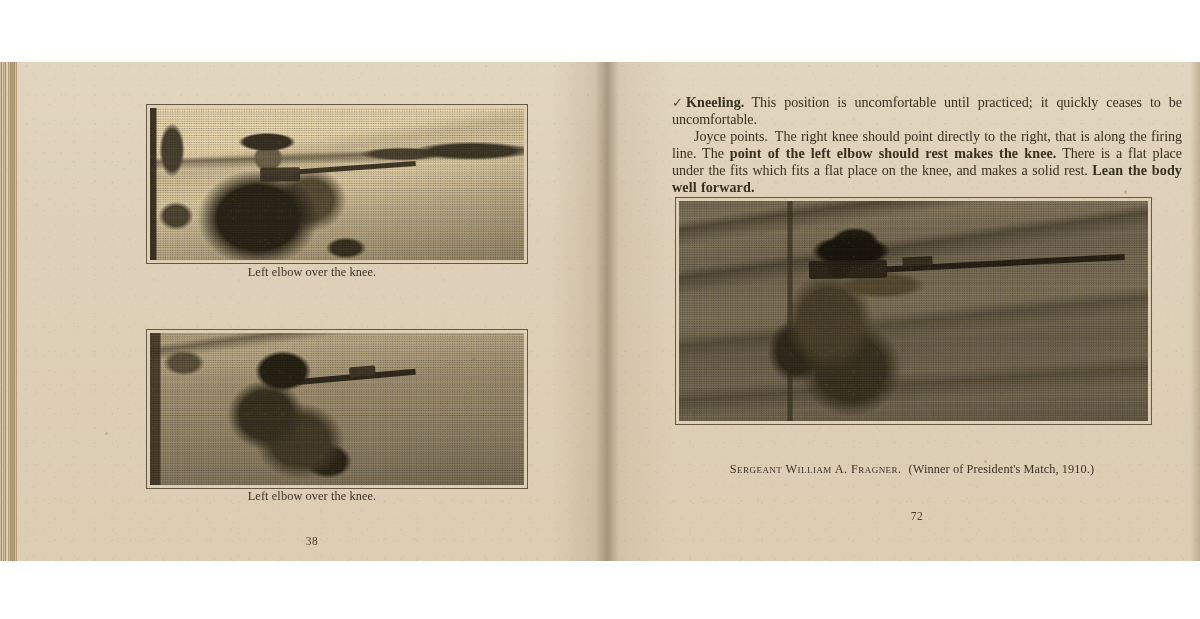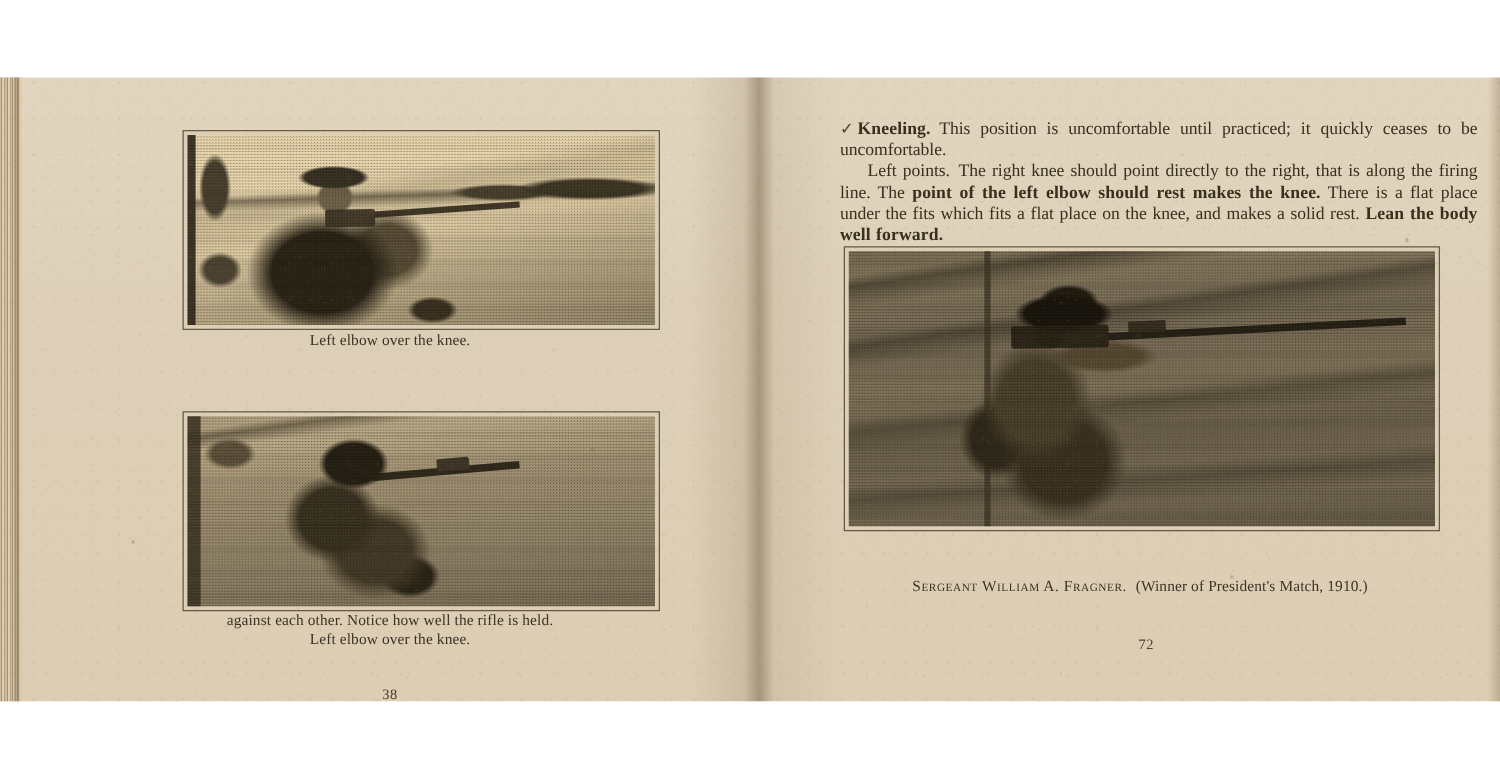--- a/index.html
+++ b/index.html
@@ -367,38 +367,37 @@
 
       <div class="photo-frame" id="photo-2">
         <div class="photo">
           <div class="rifle"></div>
           <div class="halftone"></div>
           <div class="scanlines"></div>
         </div>
       </div>
 
       <div class="caption" style="left:40px; top:427px; width:510px;">
-        <div>against each other.  Notice how well the rifle is held.</div>
         <div>Left elbow over the knee.</div>
       </div>
 
-      <div class="folio" style="left:240px; top:488px; width:110px;font-family:Liberation Serif, serif;">38</div>
+      <div class="folio" style="left:240px; top:473px; width:110px;font-family:Liberation Serif, serif;">38</div>
 
       <div class="spot" style="left:88px; top:370px; width:3px; height:3px;"></div>
       <div class="spot" style="left:455px; top:296px; width:4px; height:3px;"></div>
     </div>
 
     <div class="page" id="page-right">
 
       <div id="body-text">
         <p>
           <span class="pen-mark">✓</span><b>Kneeling.</b><span class="gap"></span><span>This position is uncomfortable until practiced; it quickly ceases to be uncomfortable.</span>
         </p>
         <p>
-          <span class="indent"></span><span>Left points.</span><span class="gap"></span><span>The right knee should point directly to the right, that is along the firing line.  The </span><b>point of the left elbow should rest makes the knee.</b><span>  There is a flat place under the fits which fits a flat place on the knee, and makes a solid rest.  </span><b>Lean the body well forward.</b>
+          <span class="indent"></span><span>Joyce points.</span><span class="gap"></span><span>The right knee should point directly to the right, that is along the firing line.  The </span><b>point of the left elbow should rest makes the knee.</b><span>  There is a flat place under the fits which fits a flat place on the knee, and makes a solid rest.  </span><b>Lean the body well forward.</b>
         </p>
       </div>
 
       <div class="photo-frame" id="photo-3">
         <div class="photo">
           <div class="rifle"></div>
           <div class="halftone"></div>
           <div class="scanlines"></div>
         </div>
       </div>

